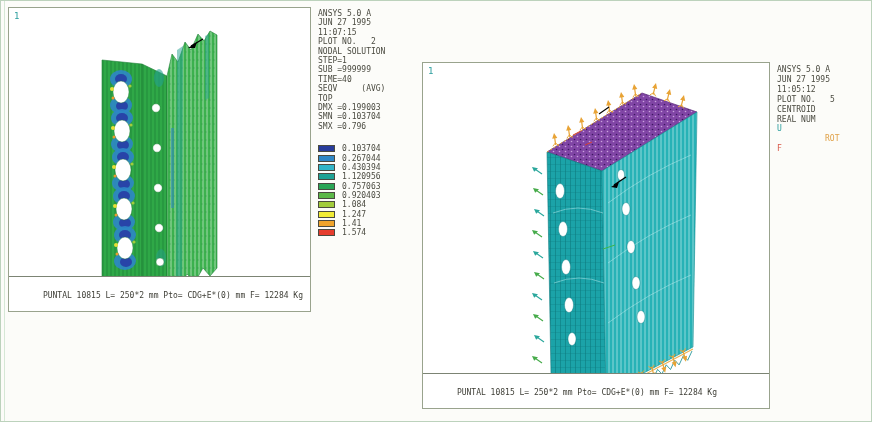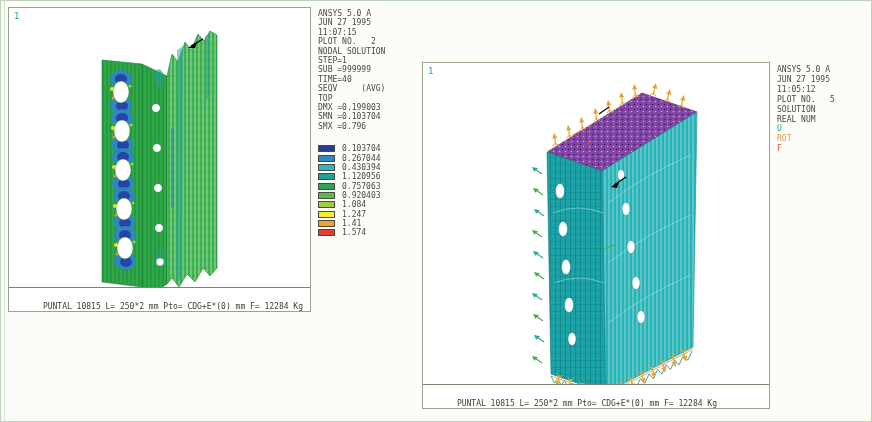--- a/index.html
+++ b/index.html
@@ -6,21 +6,21 @@
   html,body{width:872px;height:422px;background:#fff;
     font-family:"DejaVu Sans Mono","Liberation Mono",monospace;}
   .screen{position:relative;width:872px;height:422px;background:#fcfcf9;
     border:1px solid #bcd2bc;overflow:hidden}
   .screen::before{content:"";position:absolute;left:3px;top:0;bottom:0;width:1px;
     background:#d6e8d6}
   .panel{position:absolute;background:#fff;border:1px solid #99a38d}
   #p-left{left:7px;top:6px;width:303px;height:305px}
   #p-right{left:421px;top:61px;width:348px;height:347px}
   .pnum{position:absolute;left:5px;top:3px;font-size:9px;color:#2a9d9d;z-index:3}
-  .caption{position:absolute;left:0;right:0;bottom:5px;height:19px;
+  .caption{position:absolute;left:0;right:0;bottom:16px;height:19px;
     border-top:1px solid #7c8474;font-size:8px;color:#3e3e36;
     padding:5px 0 0 5px;white-space:pre;background:#fff;z-index:2}
   .textcol{position:absolute;color:#4a4a40}
   #t-left{left:317px;top:8px;width:112px}
   #t-right{left:776px;top:64px;width:95px}
   .tl{font-size:8px;line-height:9.4px;white-space:pre}
   #t-right .tl{line-height:9.9px}
   .legend{margin-top:13px}
   .lrow{display:flex;align-items:center;height:9.3px}
   .sw{width:17px;height:7px;display:inline-block;border:0.5px solid #4a4a40;flex:0 0 17px}
@@ -280,23 +280,23 @@
       <span>PUNTAL 10815 L= 250*2 mm Pto= CDG+E*(0) mm F= 12284 Kg</span>
     </div>
   </div>
 
   <div class="textcol" id="t-right">
     <div>
         <div class="tl">ANSYS 5.0 A</div>
         <div class="tl">JUN 27 1995</div>
         <div class="tl">11:05:12</div>
         <div class="tl">PLOT NO.   5</div>
-        <div class="tl">SOLUTION</div>
+        <div class="tl">CENTROID</div>
         <div class="tl">REAL NUM</div>
       </div>
     <div>
         <div class="tl" style="color: rgb(42, 157, 157);">U</div>
-        <div class="tl" style="color: rgb(224, 162, 74);">ROT</div>
+        <div class="tl" style="color: rgb(224, 162, 74); margin-left: 48px;">ROT</div>
         <div class="tl" style="color: rgb(216, 88, 72);">F</div>
       </div>
   </div>
 
 </div>
 
 </body></html>

